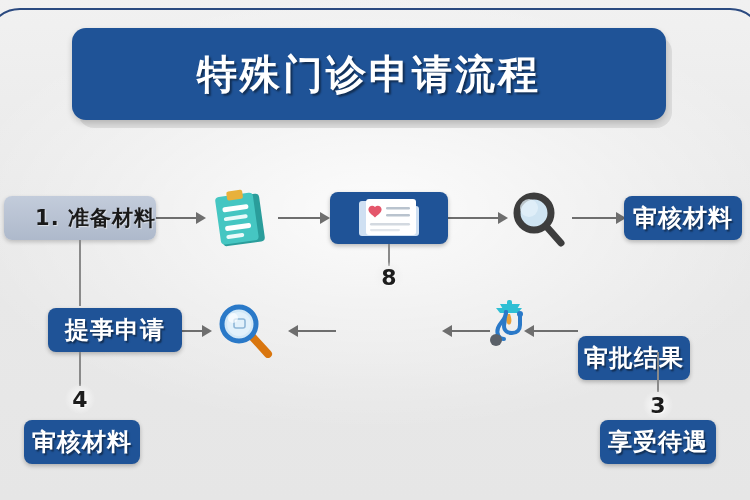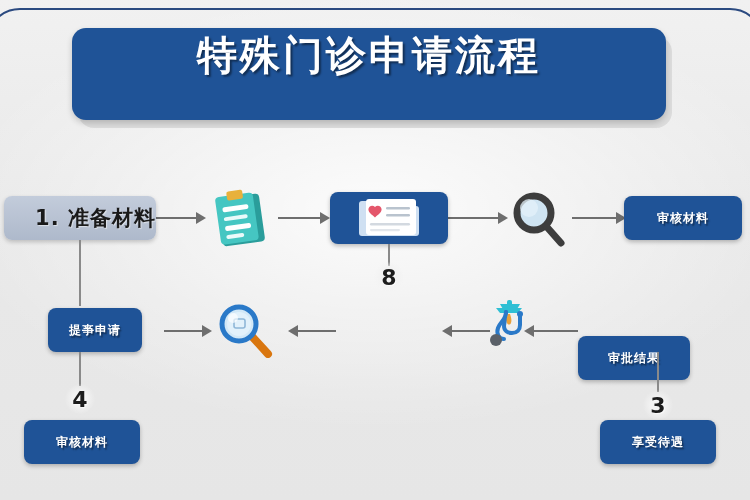--- a/index.html
+++ b/index.html
@@ -53,21 +53,21 @@
   }
   .title-banner {
     position: absolute;
     left: 72px;
     top: 28px;
     width: 594px;
     height: 92px;
     background: #1f5397;
     border-radius: 14px;
     display: flex;
-    align-items: flex-start;
+    align-items: center;
     justify-content: center;
     box-shadow: 0 3px 6px rgba(0,0,0,0.18);
   }
   .title-text {
     color: #ffffff;
     font-size: 40px;
     font-weight: bold;
     letter-spacing: 3px;
     text-shadow: 2px 2px 2px rgba(0,0,0,0.45);
     white-space: nowrap;
@@ -77,21 +77,21 @@
   .node {
     position: absolute;
     display: flex;
     align-items: center;
     justify-content: center;
     border-radius: 8px;
     box-sizing: border-box;
     white-space: nowrap;
   }
   .node .label {
-    font-size: 12px;
+    font-size: 24px;
     font-weight: bold;
     letter-spacing: 1px;
   }
   .node.solid {
     background: #1f5397;
     box-shadow: 0 2px 4px rgba(0,0,0,0.25);
   }
   .node.solid .label {
     color: #ffffff;
     text-shadow: 1.5px 1.5px 1.5px rgba(0,0,0,0.45);
@@ -231,21 +231,21 @@
 
   <div class="hline" style="left:292px; top:330px; width:44px;"></div>
   <div class="arrowhead left" style="left:288px; top:325px;"></div>
 
   <div class="hline" style="left:446px; top:330px; width:44px;"></div>
   <div class="arrowhead left" style="left:442px; top:325px;"></div>
 
   <div class="hline" style="left:528px; top:330px; width:50px;"></div>
   <div class="arrowhead left" style="left:524px; top:325px;"></div>
 
-  <div class="node solid" style="left:48px; top:308px; width:94px; height:44px;justify-content:center;">
+  <div class="node solid" style="left:48px; top:308px; width:134px; height:44px;justify-content:center;">
     <span class="label">提亊申请</span>
   </div>
 
   <div class="icon-wrap" style="left:216px; top:302px;">
     <svg width="64" height="56" viewBox="0 0 64 56" xmlns="http://www.w3.org/2000/svg">
       <line x1="32" y1="30" x2="52" y2="52" stroke="#d9760f" stroke-width="8" stroke-linecap="round"></line>
       <circle cx="23" cy="22" r="17" fill="#d2e8f7" stroke="#2a79c8" stroke-width="5"></circle>
       <circle cx="23" cy="22" r="12" fill="#e6f3fb" opacity="0.8"></circle>
       <rect x="18" y="17" width="11" height="9" rx="2" fill="none" stroke="#8fb7d8" stroke-width="1.6"></rect>
       <circle cx="17" cy="16" r="5" fill="#ffffff" opacity="0.65"></circle>

